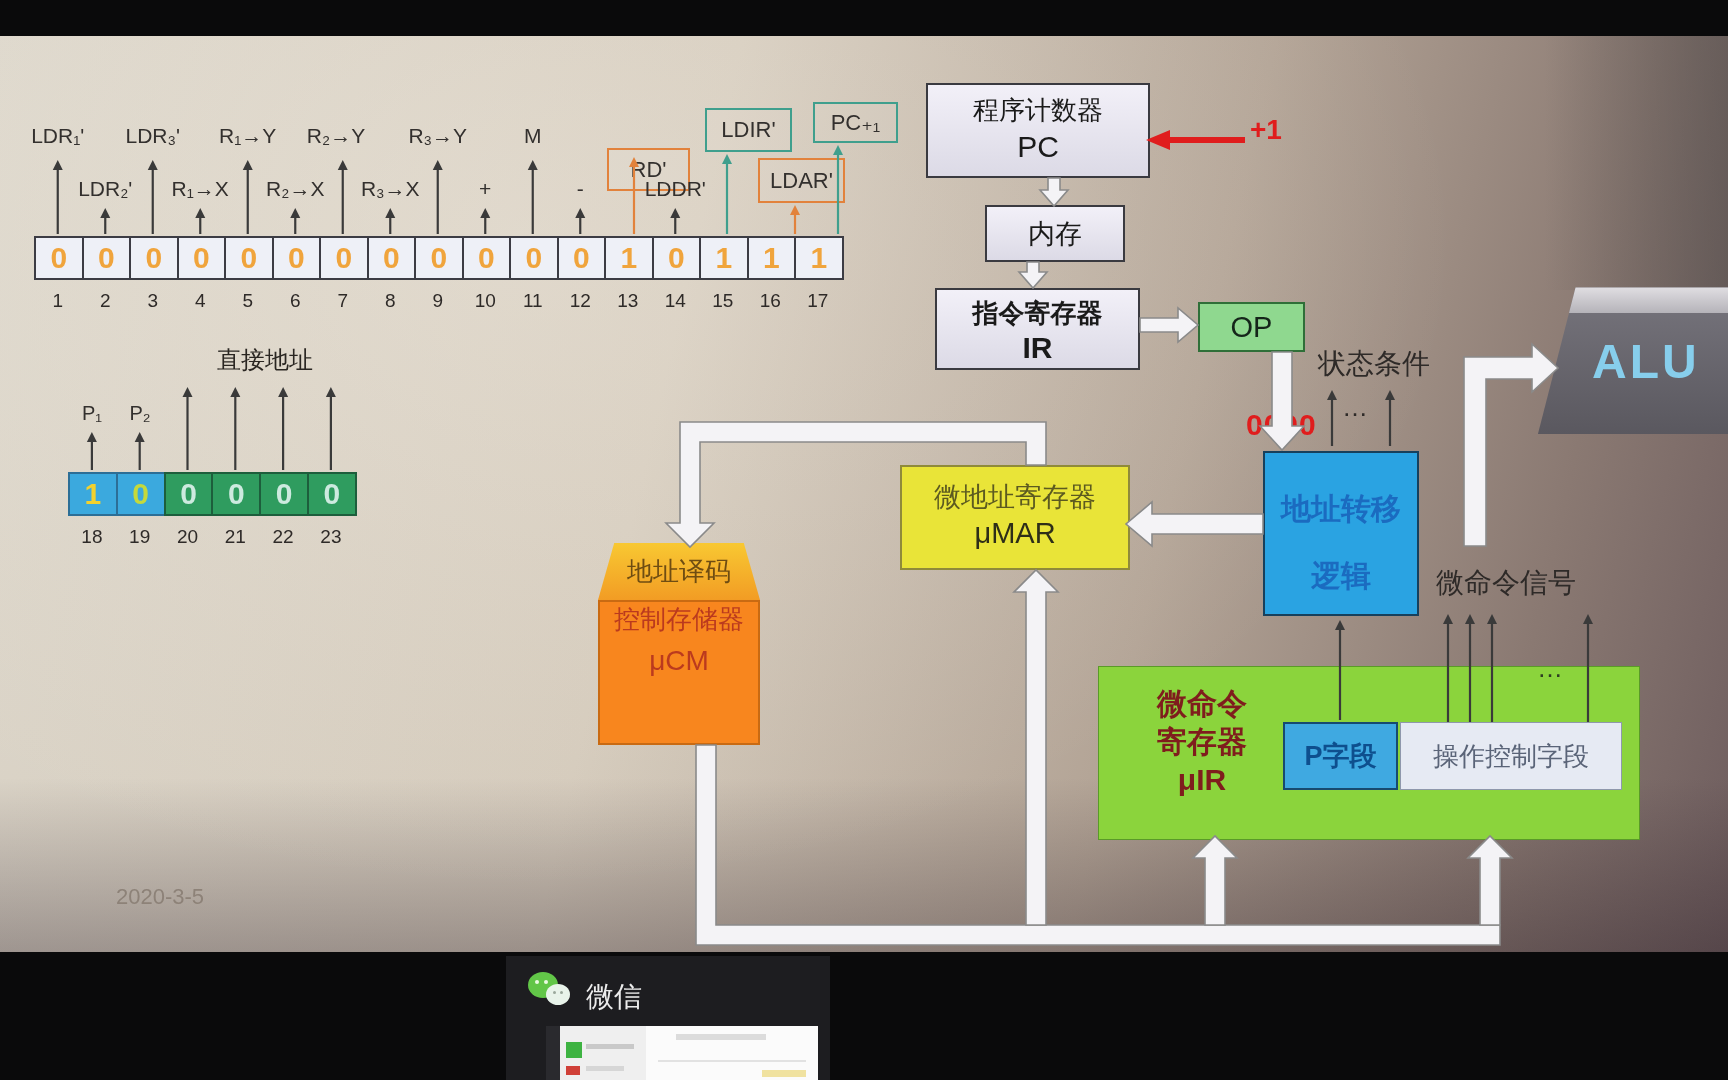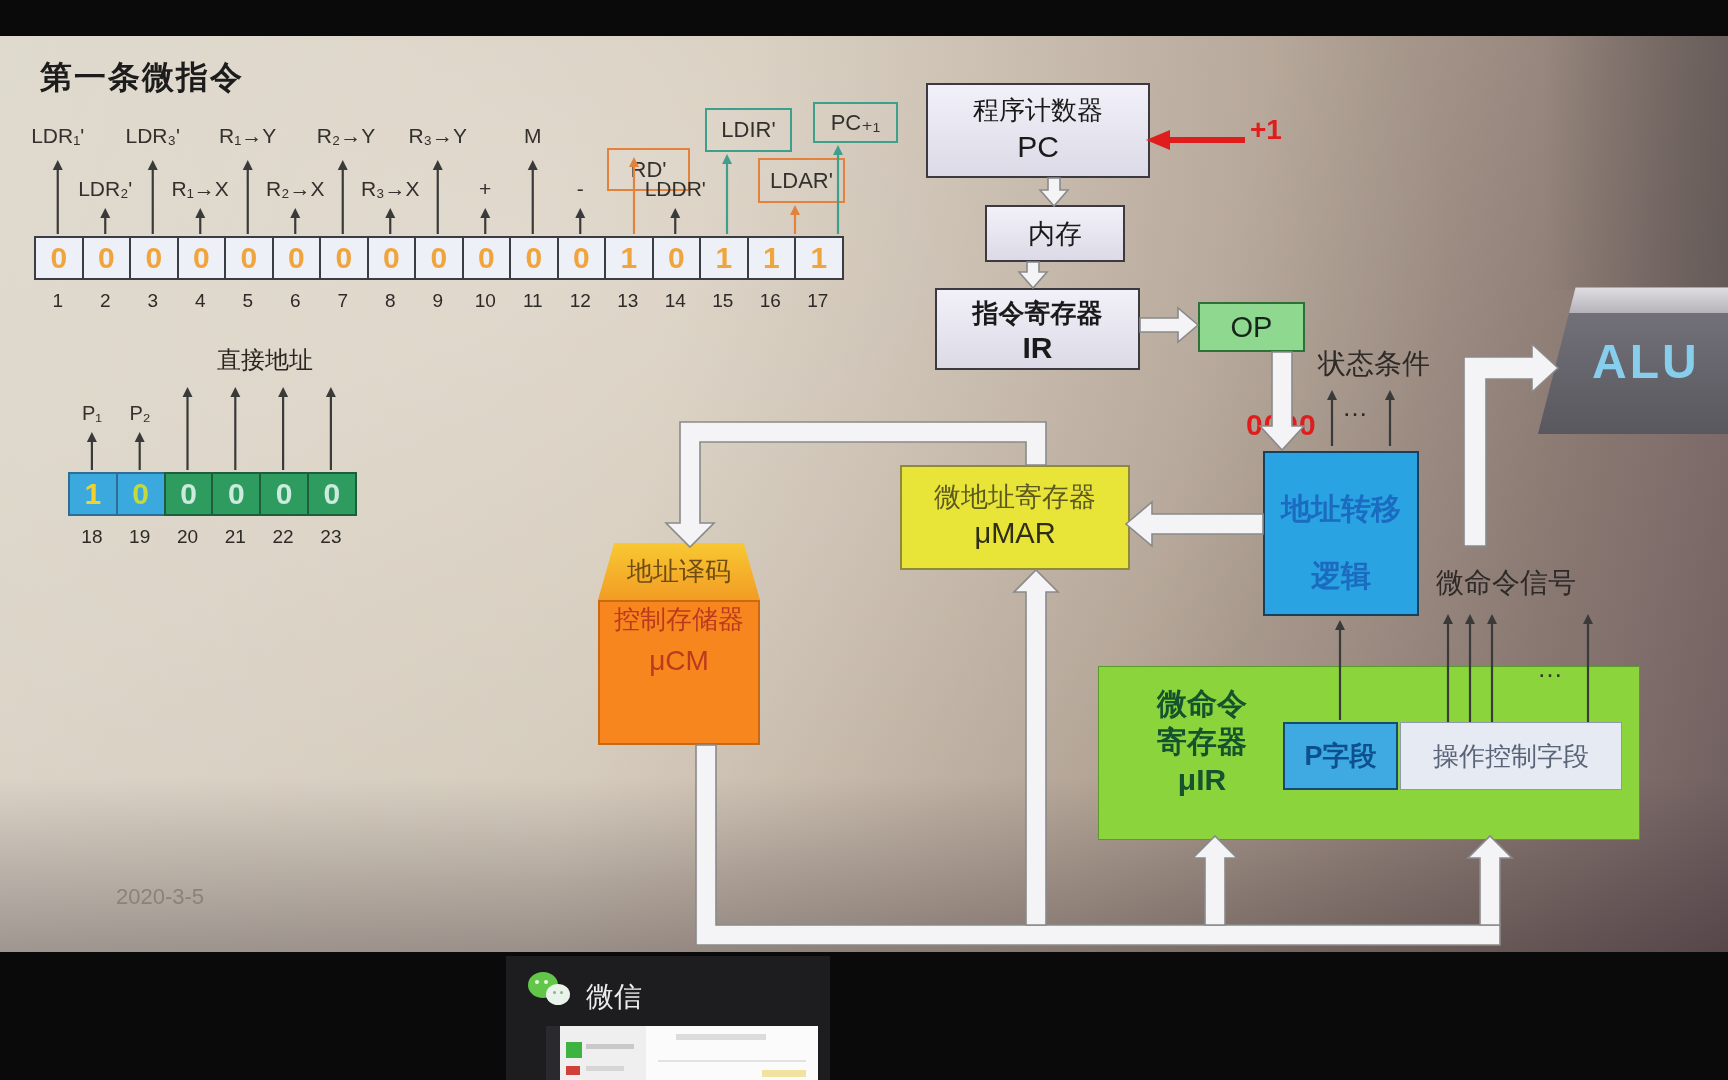--- a/index.html
+++ b/index.html
@@ -39,21 +39,20 @@
   .b-l1{font-size:26px;margin-top:8px;} .b-l2{font-size:30px;margin-top:2px;}
   .txt{position:absolute;white-space:nowrap;}
   .red{color:var(--accent_red);font-weight:bold;}
   svg.layer{position:absolute;left:0;top:0;pointer-events:none;}
 </style>
 </head>
 <body>
 
 <div id="stage">
 
-  <div class="abs txt title" style="left:40px;top:56px;">第一条微指令</div>
 
   <div id="field1">
       <div class="cell" style="left:34px;top:236px;width:49.5px;height:44px;">0</div>
       <div class="idx" style="left:57.75px;top:290px;">1</div>
       <div class="blabel" style="left:57.75px;top:124px;">LDR₁'</div>
       <div class="cell" style="left:81.5px;top:236px;width:49.5px;height:44px;">0</div>
       <div class="idx" style="left:105.25px;top:290px;">2</div>
       <div class="blabel" style="left:105.25px;top:177px;">LDR₂'</div>
       <div class="cell" style="left:129px;top:236px;width:49.5px;height:44px;">0</div>
       <div class="idx" style="left:152.75px;top:290px;">3</div>
@@ -62,21 +61,21 @@
       <div class="idx" style="left:200.25px;top:290px;">4</div>
       <div class="blabel" style="left:200.25px;top:177px;">R₁→X</div>
       <div class="cell" style="left:224px;top:236px;width:49.5px;height:44px;">0</div>
       <div class="idx" style="left:247.75px;top:290px;">5</div>
       <div class="blabel" style="left:247.75px;top:124px;">R₁→Y</div>
       <div class="cell" style="left:271.5px;top:236px;width:49.5px;height:44px;">0</div>
       <div class="idx" style="left:295.25px;top:290px;">6</div>
       <div class="blabel" style="left:295.25px;top:177px;">R₂→X</div>
       <div class="cell" style="left:319px;top:236px;width:49.5px;height:44px;">0</div>
       <div class="idx" style="left:342.75px;top:290px;">7</div>
-      <div class="blabel" style="left:346px;top:124px;">R₂→Y</div>
+      <div class="blabel" style="left:336px;top:124px;">R₂→Y</div>
       <div class="cell" style="left:366.5px;top:236px;width:49.5px;height:44px;">0</div>
       <div class="idx" style="left:390.25px;top:290px;">8</div>
       <div class="blabel" style="left:390.25px;top:177px;">R₃→X</div>
       <div class="cell" style="left:414px;top:236px;width:49.5px;height:44px;">0</div>
       <div class="idx" style="left:437.75px;top:290px;">9</div>
       <div class="blabel" style="left:437.75px;top:124px;">R₃→Y</div>
       <div class="cell" style="left:461.5px;top:236px;width:49.5px;height:44px;">0</div>
       <div class="idx" style="left:485.25px;top:290px;">10</div>
       <div class="blabel" style="left:485.25px;top:177px;">+</div>
       <div class="cell" style="left:509px;top:236px;width:49.5px;height:44px;">0</div>
@@ -157,21 +156,21 @@
     <div style="font-size:30px;font-weight:bold;color:#1b6bc0;margin-top:26px;">逻辑</div>
   </div>
 
   <div class="abs" style="left:598px;top:543px;width:162px;height:57px;clip-path:polygon(10% 0,90% 0,100% 100%,0 100%);background:linear-gradient(#f8c832,#f29c24);display:flex;align-items:center;justify-content:center;font-size:26px;color:#6f4d12;">地址译码</div>
   <div class="box" style="left:598px;top:600px;width:162px;height:145px;background:var(--ucm_orange);border:2px solid #c96a12;">
     <div style="font-size:26px;color:#bb3a1e;">控制存储器</div>
     <div style="font-size:28px;color:#bb3a1e;margin-top:8px;">μCM</div>
   </div>
 
   <div class="abs" style="left:1098px;top:666px;width:542px;height:174px;background:var(--uir_green);border:1px solid #5a9a28;box-sizing:border-box;">
-    <div class="abs" style="left:28px;top:18px;width:150px;text-align:center;color:#14532d;font-weight:bold;font-size:30px;line-height:38px;">
+    <div class="abs" style="left:28px;top:18px;width:150px;text-align:center;color:#7f1d1d;font-weight:bold;font-size:30px;line-height:38px;">
       <div>微命令</div>
       <div>寄存器</div>
       <div>μIR</div>
     </div>
     <div class="abs txt" style="left:438px;top:-14px;font-size:26px;color:#2e3e22;">…</div>
   </div>
   <div class="box" style="left:1283px;top:722px;width:115px;height:68px;background:var(--pfield_blue);border:2px solid #174a70;display:flex;align-items:center;justify-content:center;font-size:27px;font-weight:bold;color:#0e4f8e;">P字段</div>
   <div class="box" style="left:1400px;top:722px;width:222px;height:68px;background:var(--opfield_bg);border:1px solid #8f98ac;display:flex;align-items:center;justify-content:center;font-size:26px;color:#5a6478;">操作控制字段</div>
   <div class="abs txt" style="left:1436px;top:564px;font-size:28px;color:#2e2a28;">微命令信号</div>
 

